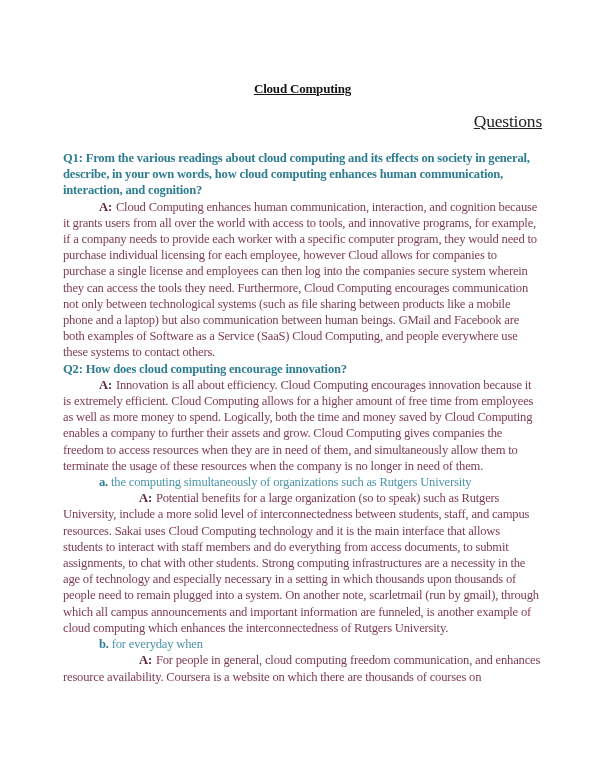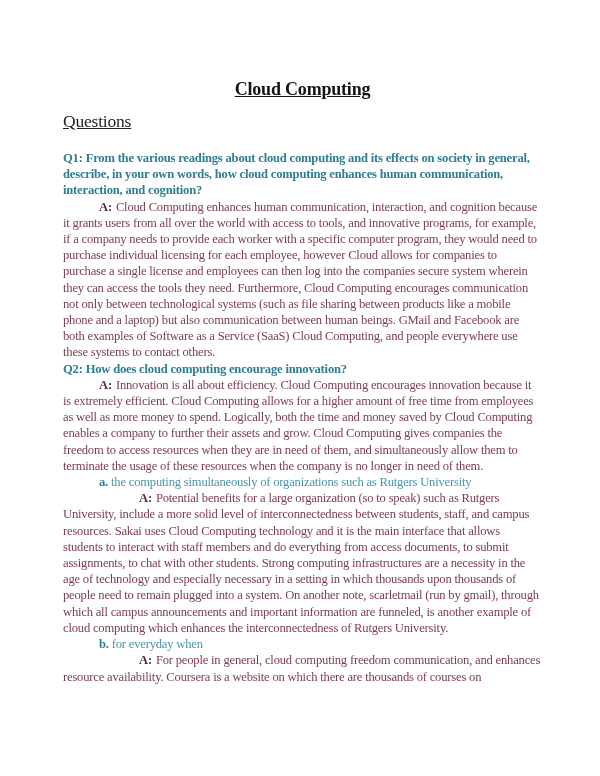--- a/index.html
+++ b/index.html
@@ -15,31 +15,31 @@
     box-sizing: border-box;
     padding: 80px 58px 0 63px;
     overflow: hidden;
     font-family: "Liberation Serif", "DejaVu Serif", serif;
     font-size: 12.6px;
     letter-spacing: -0.2px;
     line-height: 16.2px;
     text-align: left;
   }
   .doc-title {
-    font-size: 18px;
+    font-size: 13px;
     font-weight: bold;
     text-align: center;
     text-decoration: underline;
     color: #141414;
     line-height: 18px;
   }
   .doc-subtitle {
     font-size: 17.5px;
     font-weight: normal;
-    text-align: left;
+    text-align: right;
     text-decoration: underline;
     color: #1f1f1f;
     line-height: 20px;
     margin-top: 13px;
   }
   p { margin: 0; }
   .question {
     color: #2e7d92;
     font-weight: bold;
     margin-top: 0;

